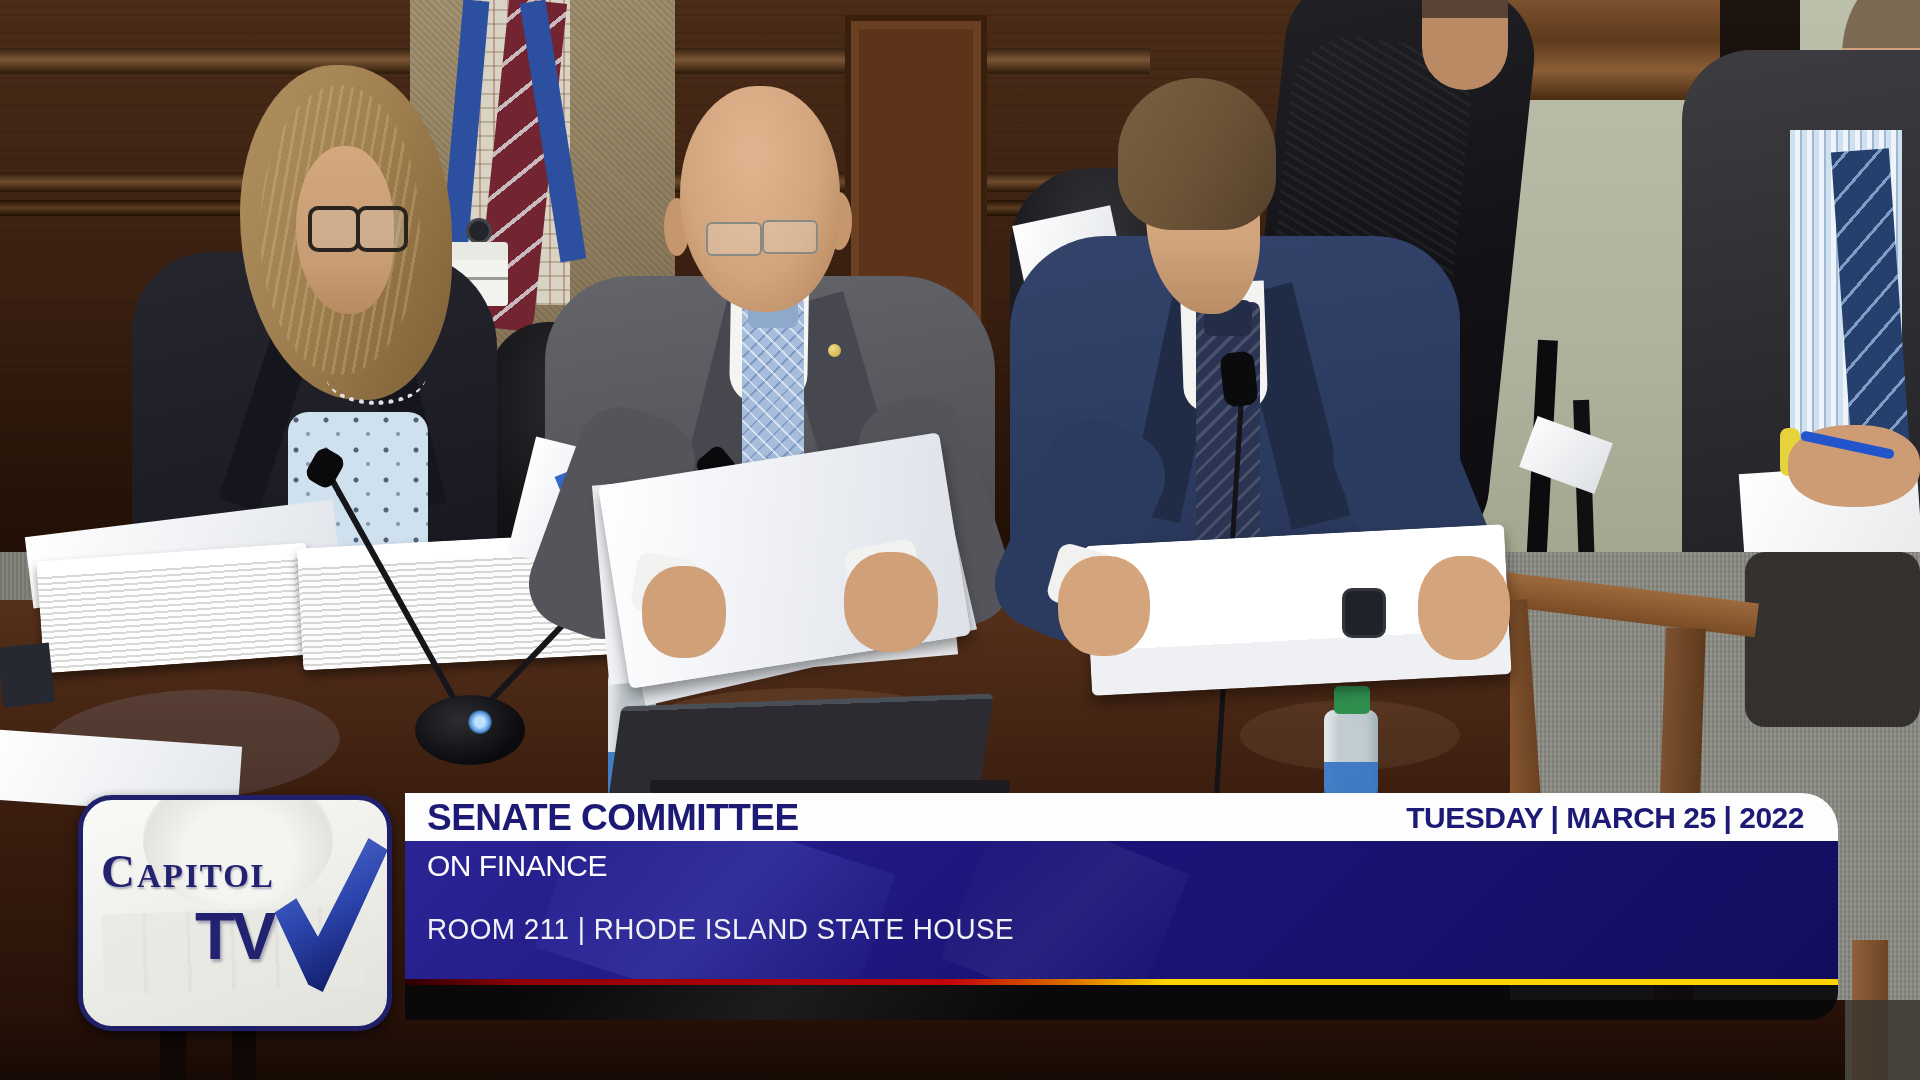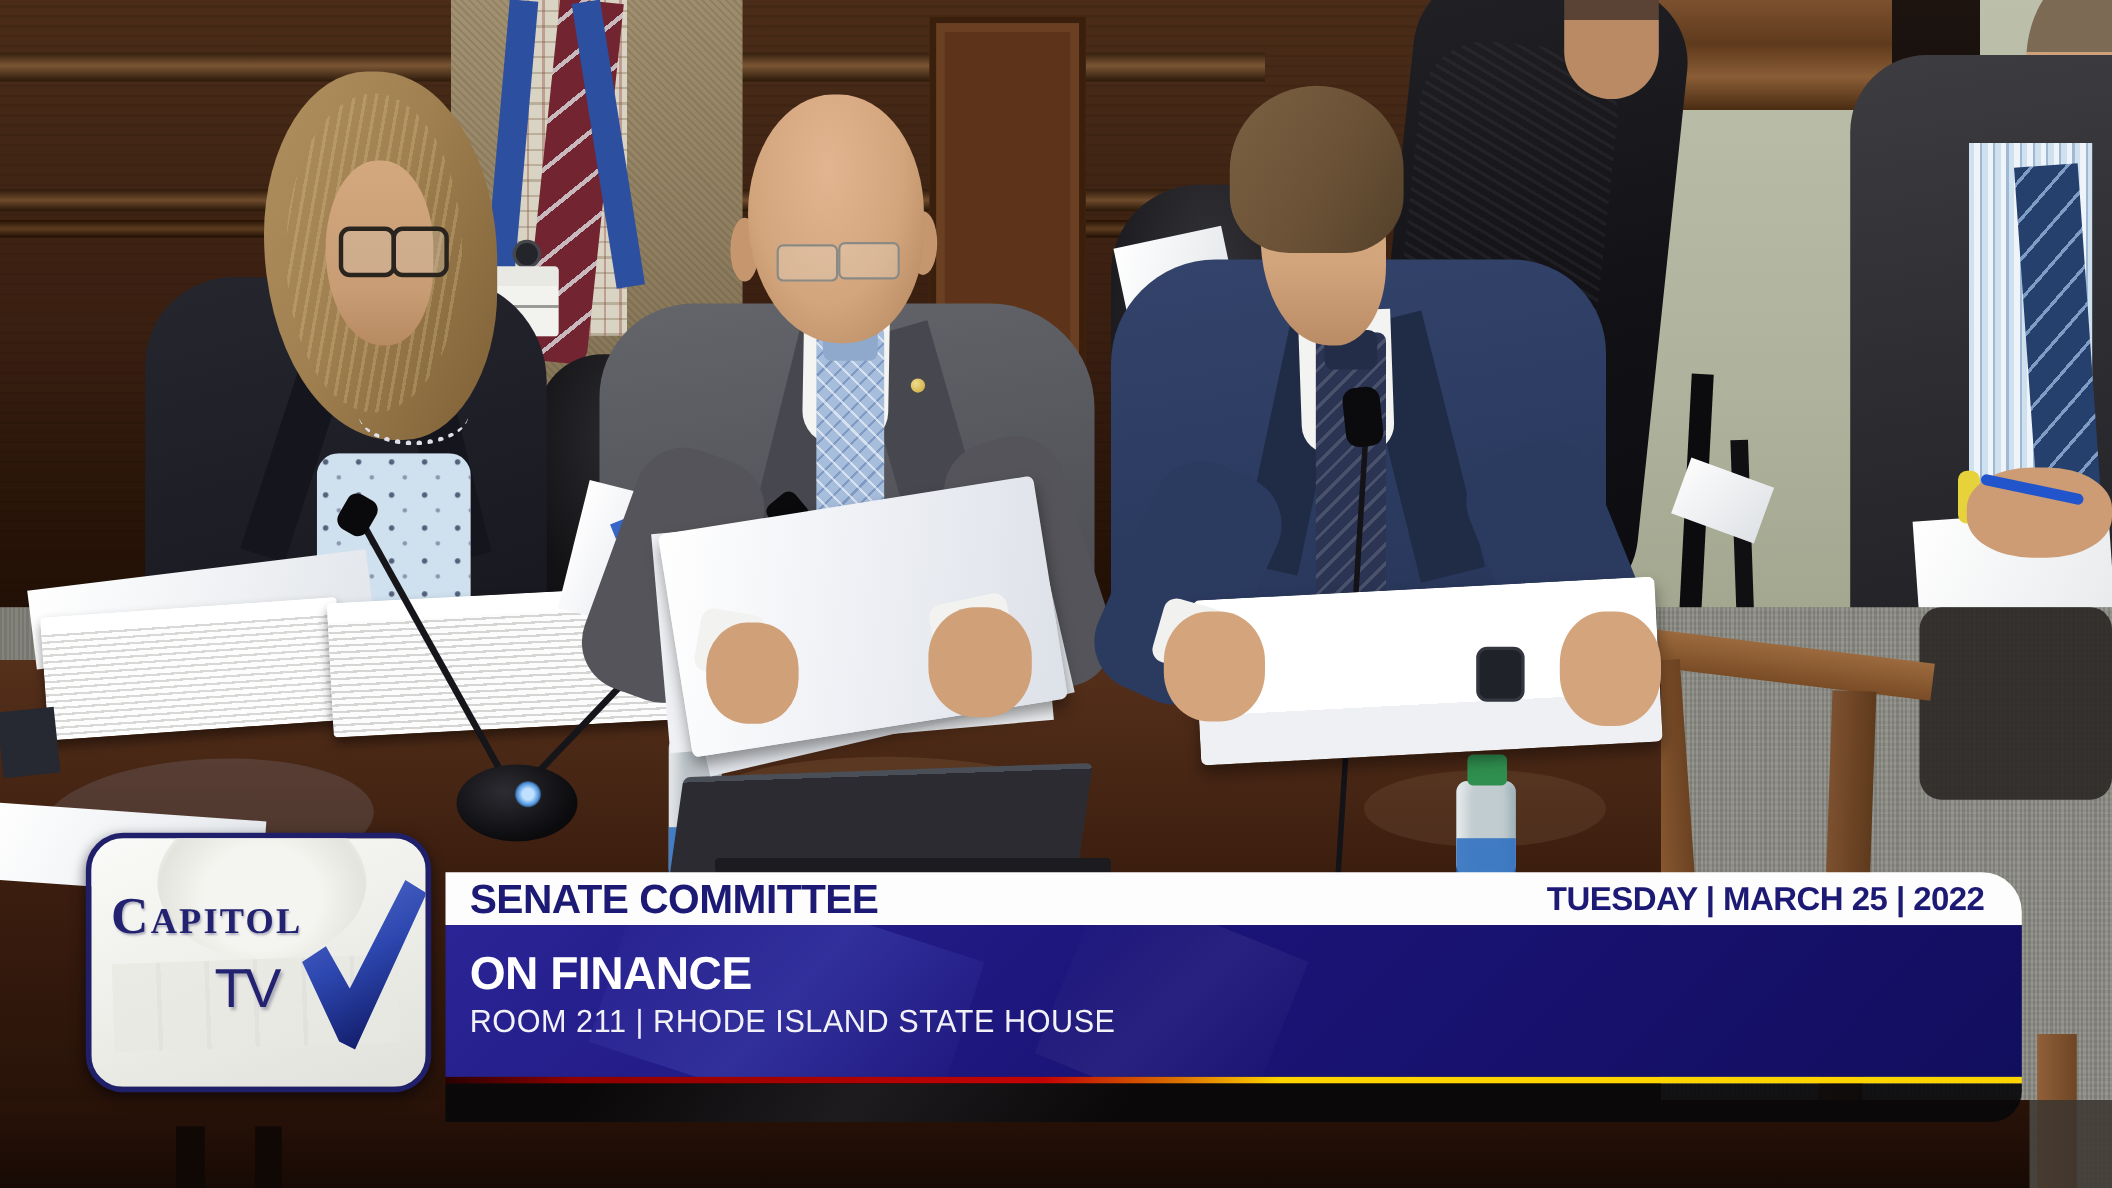--- a/index.html
+++ b/index.html
@@ -253,50 +253,50 @@
       repeating-linear-gradient(0deg,transparent 0 118px,#c9c9c7 118px 150px);
     border-radius:6px;box-shadow:0 8px 14px rgba(0,0,0,.4);}
   .right-cuff{left:1052px;top:548px;width:58px;height:60px;transform:rotate(16deg);
     border-radius:12px;background:#f1f1ef;}
   .right-hand-l{left:1058px;top:556px;width:92px;height:100px;border-radius:45%;background:#d4a47c;}
   .right-hand-r{left:1418px;top:556px;width:92px;height:104px;border-radius:45%;background:#d4a47c;}
   .right-watch{left:1342px;top:588px;width:38px;height:44px;border-radius:10px;
     background:#20222a;border:3px solid #33363f;}
 
   
-  .logo-box{left:78px;top:757px;width:314px;height:236px;border-radius:34px;
+  .logo-box{left:78px;top:795px;width:314px;height:236px;border-radius:34px;
     border:5px solid #20206a;box-sizing:border-box;
     background:linear-gradient(160deg,#fafaf8 0%,#efefeb 45%,#e1e1db 100%);
     box-shadow:0 4px 12px rgba(0,0,10,.55);z-index:30;overflow:hidden;}
   .logo-dome-1{left:60px;top:-30px;width:190px;height:140px;border-radius:50%;
     background:radial-gradient(ellipse at 50% 60%,#f4f4f0 0 40%,#e4e4de 70%,transparent 80%);}
   .logo-dome-2{left:20px;top:110px;width:260px;height:80px;transform:rotate(-2deg);
     background:repeating-linear-gradient(90deg,#e8e8e2 0 40px,#dededa 40px 44px);opacity:.7;}
   .logo-capitol{left:18px;top:42px;width:230px;height:60px;
     font-family:"Liberation Serif",serif;font-variant:small-caps;font-weight:700;
     font-size:47px;line-height:58px;color:#232270;letter-spacing:2px;
     text-shadow:1px 2px 2px rgba(40,40,90,.35);}
   .logo-tv{left:112px;top:92px;width:130px;height:90px;
-    font-weight:400;font-size:50px;line-height:88px;color:#232270;letter-spacing:-3px;
+    font-weight:700;font-size:66px;line-height:88px;color:#232270;letter-spacing:-3px;
     text-shadow:2px 3px 3px rgba(40,40,90,.35);}
   .logo-check{left:182px;top:34px;width:130px;height:162px;}
 
   .bar-white{left:405px;top:793px;width:1433px;height:48px;background:#fdfdfd;
     border-top-right-radius:36px;z-index:20;}
   .bar-title{left:427px;top:793px;height:48px;line-height:50px;z-index:21;
     font-weight:700;font-size:37px;color:#1d1a75;letter-spacing:-.5px;}
   .bar-date{top:793px;right:calc(1920px - 1838px + 34px);height:48px;line-height:50px;z-index:21;
     font-weight:700;font-size:30px;color:#1d1a75;letter-spacing:-.5px;}
   .bar-navy{left:405px;top:841px;width:1433px;height:138px;z-index:20;overflow:hidden;
     background:linear-gradient(135deg,#2a2496 0%,#1b1478 45%,#120e5e 100%);}
   .navy-streak-1{left:150px;top:-20px;width:320px;height:180px;transform:rotate(18deg);
     background:linear-gradient(115deg,transparent 0%,rgba(120,140,255,.18) 50%,transparent 100%);}
   .navy-streak-2{left:560px;top:-10px;width:200px;height:170px;transform:rotate(22deg);
     background:linear-gradient(115deg,transparent 0%,rgba(255,255,255,.06) 50%,transparent 100%);}
-  .bar-subtitle{left:22px;top:20px;font-weight:700;font-size:42px;color:#ffffff;
+  .bar-subtitle{left:22px;top:8px;font-weight:400;font-size:30px;color:#ffffff;
     letter-spacing:-.5px;position:absolute;}
   .bar-location{left:22px;top:72px;font-weight:400;font-size:29px;color:#f2f2f6;
     letter-spacing:.5px;position:absolute;transform:scaleX(.96);transform-origin:0 0;}
   .bar-stripe{left:405px;top:979px;width:1433px;height:6px;z-index:20;
     background:linear-gradient(90deg,#2a0000 0%,#8f0000 8%,#c40404 38%,#d96a00 46%,#ffd400 53%,#ffd400 100%);}
   .bar-black{left:405px;top:985px;width:1433px;height:35px;z-index:20;
     background:rgba(8,8,10,.92);border-bottom-right-radius:28px;overflow:hidden;}
   .black-streak{left:120px;top:0;width:500px;height:35px;transform:skewX(-35deg);
     background:linear-gradient(90deg,transparent,rgba(200,200,210,.10),transparent);}
 </style>

